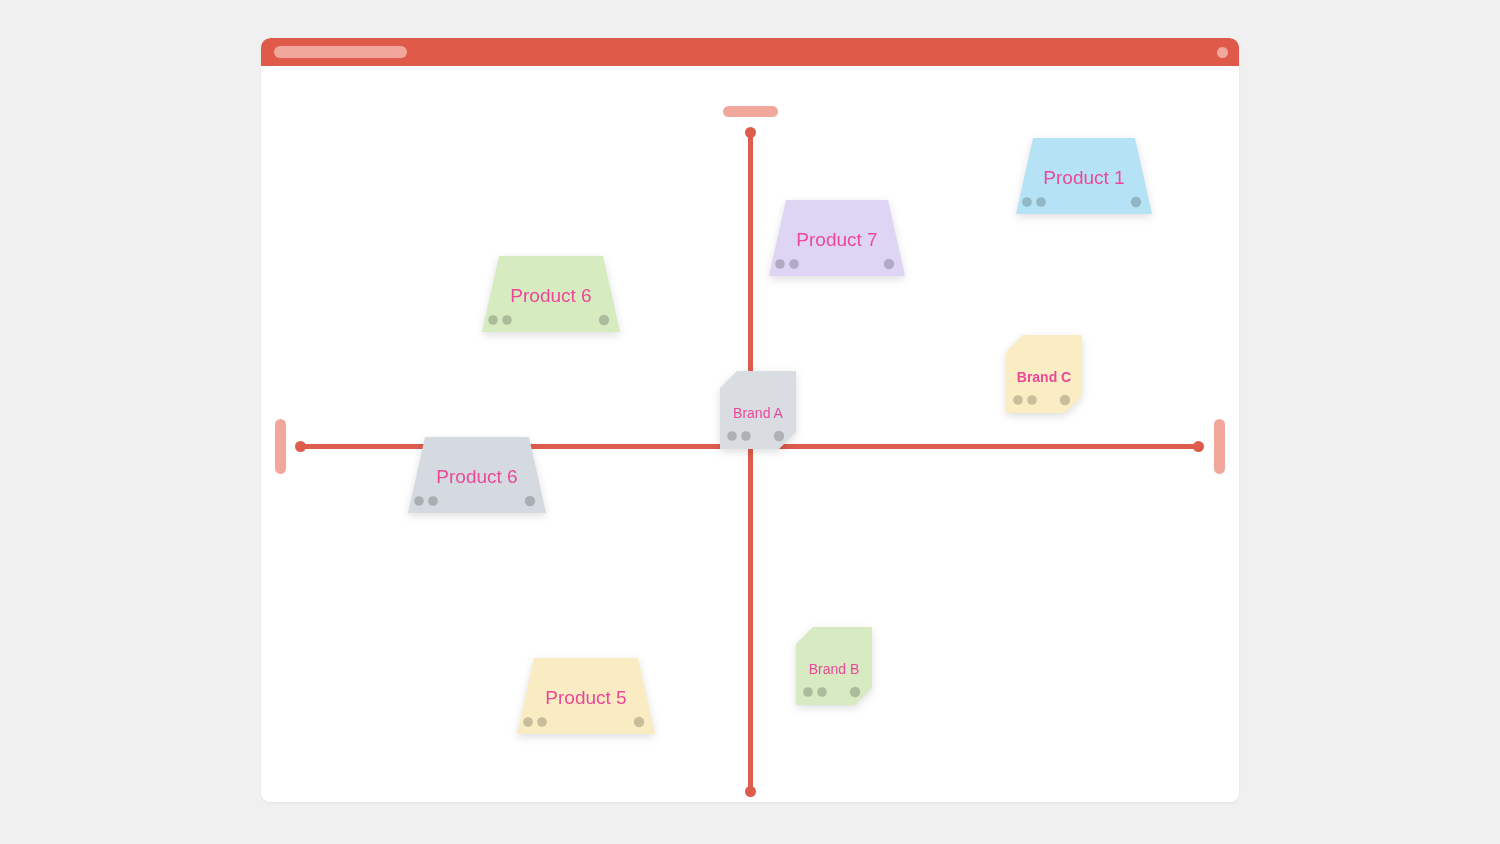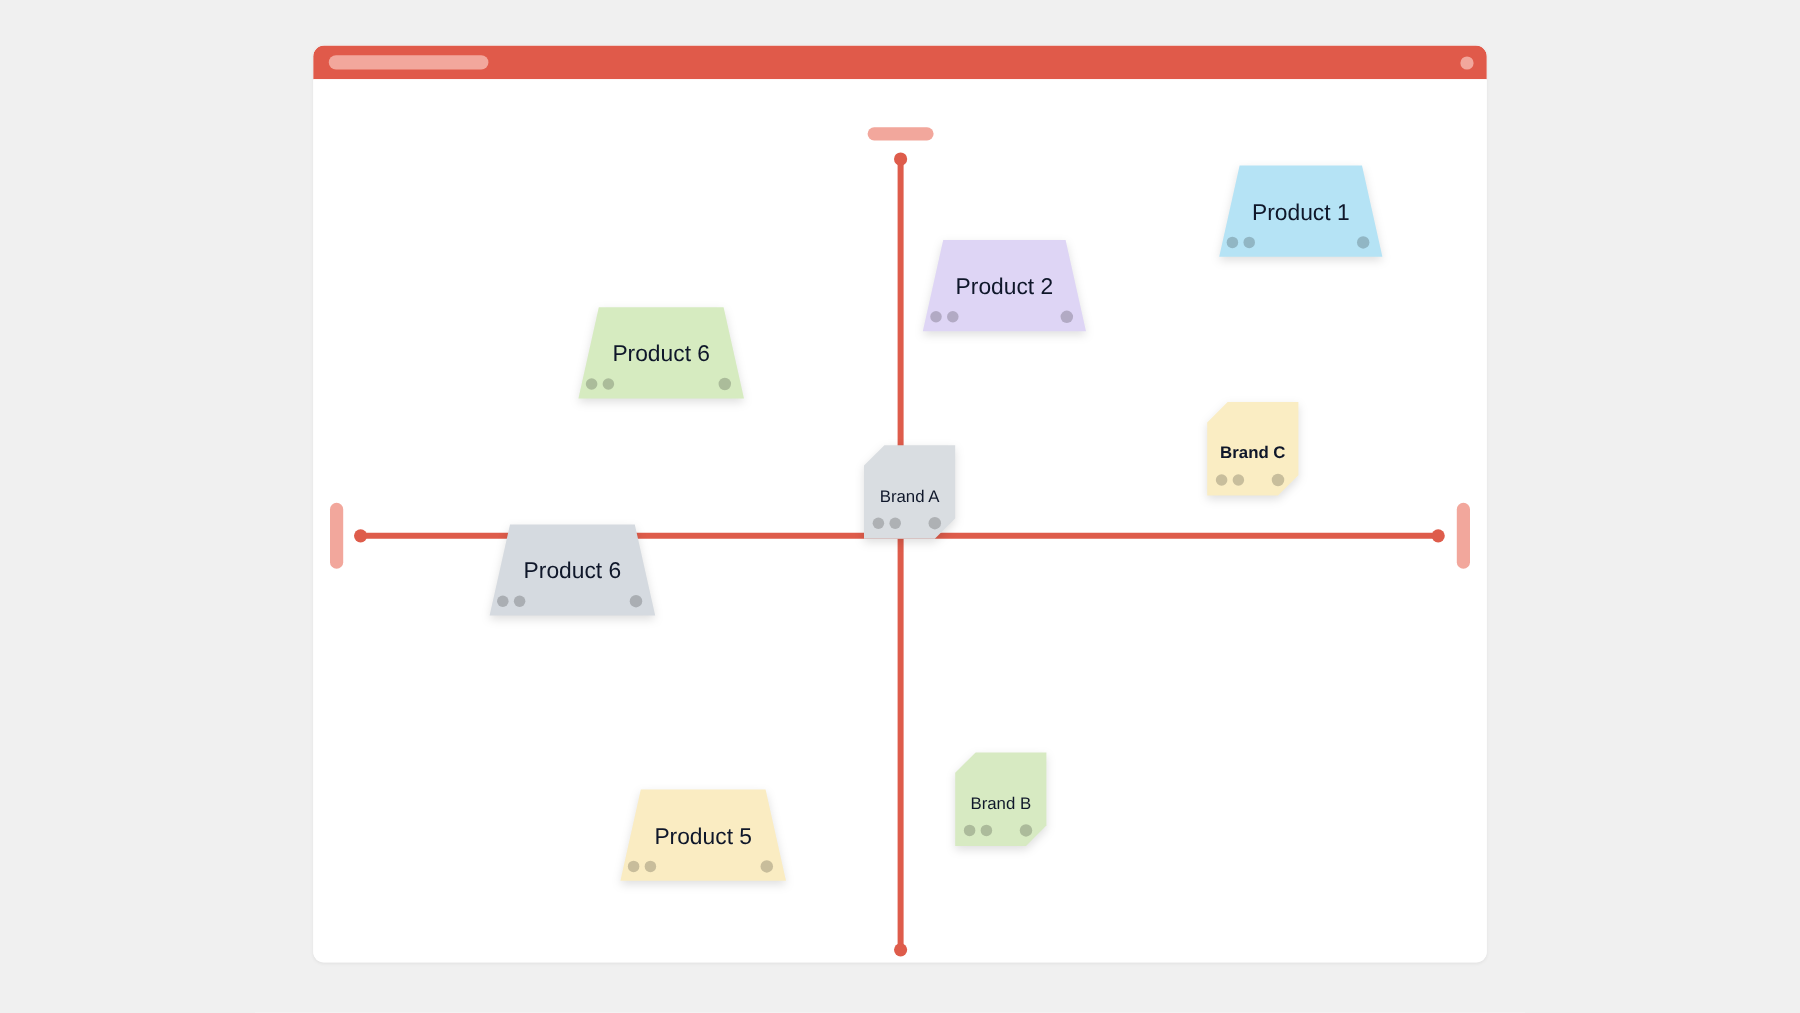--- a/index.html
+++ b/index.html
@@ -106,21 +106,21 @@
   .card {
     position: absolute;
     filter: drop-shadow(0 3px 4px rgba(0,0,0,0.13));
   }
   .card-svg { display: block; overflow: visible; }
   .card-label {
     position: absolute;
     left: 0;
     width: 100%;
     text-align: center;
-    color: #0f172a;
+    color: #ec4899;
     white-space: nowrap;
     pointer-events: none;
   }
   .card.product .card-label { font-size: 19px; top: 31px; }
   .card.brand   .card-label { font-size: 14px; top: 35px; }
 </style>
 </head>
 <body>
 
 <div class="window">
@@ -153,21 +153,21 @@
         </svg>
         <div class="card-label">Product 1</div>
       </div>
       <div class="card product" style="left: 506px; top: 132px; width: 140px; height: 80px;">
         <svg class="card-svg" width="140" height="80" viewBox="0 0 140 80">
           <path d="M 19 2 L 121 2 L 138 78 L 2 78 Z" fill="#ded5f5"></path>
           <circle cx="13" cy="66" r="4.8" fill="#b2aac4"></circle>
           <circle cx="27" cy="66" r="4.8" fill="#b2aac4"></circle>
           <circle cx="122" cy="66" r="5.2" fill="#b2aac4"></circle>
         </svg>
-        <div class="card-label">Product 2</div>
+        <div class="card-label">Product 7</div>
       </div>
       <div class="card product" style="left: 219px; top: 188px; width: 142px; height: 80px;">
         <svg class="card-svg" width="142" height="80" viewBox="0 0 142 80">
           <path d="M 19 2 L 123 2 L 140 78 L 2 78 Z" fill="#d6ebc0"></path>
           <circle cx="13" cy="66" r="4.8" fill="#abbc9a"></circle>
           <circle cx="27" cy="66" r="4.8" fill="#abbc9a"></circle>
           <circle cx="124" cy="66" r="5.2" fill="#abbc9a"></circle>
         </svg>
         <div class="card-label">Product 6</div>
       </div>

